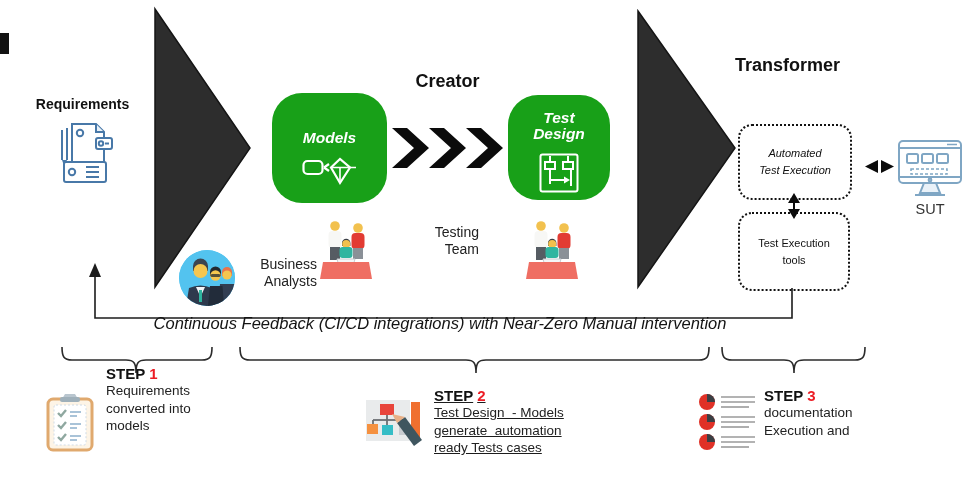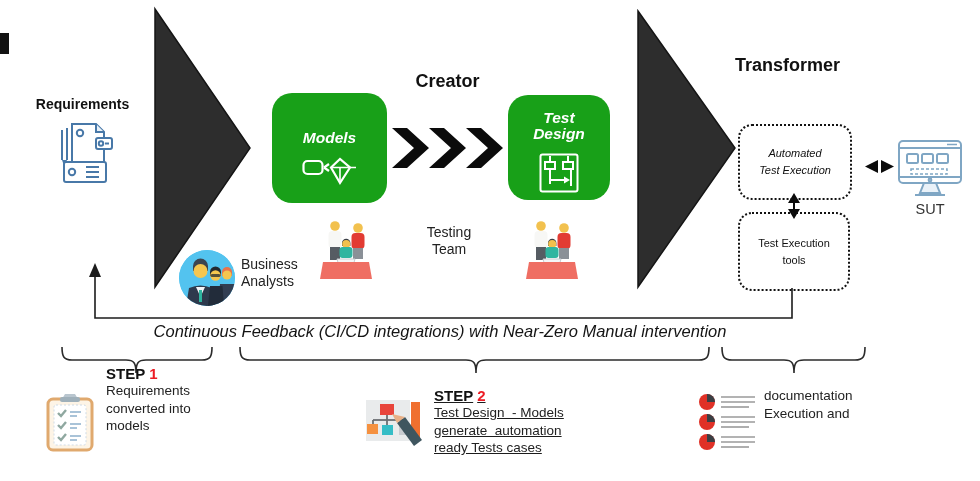--- a/index.html
+++ b/index.html
@@ -11,45 +11,45 @@
   #connectors{left:0;top:0;width:980px;height:481px;}
 
   .heading{font-weight:bold;color:#111;}
   #req-heading{left:30px;top:96px;width:105px;font-size:14px;}
   #creator-heading{left:395px;top:71px;width:105px;font-size:18px;}
   #transformer-heading{left:715px;top:55px;width:145px;font-size:18px;}
 
   #req-icon{left:54px;top:120px;}
   #req-caption{left:16px;top:197px;width:128px;font-size:12px;line-height:13.5px;color:#454545;}
 
-  .green-box{background:#18A018;border-radius:20px;color:#fff;}
+  .green-box{background:#18A018;border-radius:30px;color:#fff;}
   #models-box{left:272px;top:93px;width:115px;height:110px;}
   #testdesign-box{left:508px;top:95px;width:102px;height:105px;}
   .green-label{font-style:italic;font-weight:bold;font-size:15.5px;line-height:16px;width:100%;}
   #models-label{top:37px;left:0;}
   #testdesign-label{top:15px;left:25px;width:52px;}
   #models-icon{left:30px;top:63px;}
   #testdesign-icon{left:31px;top:58px;}
 
   #ba-avatar{left:179px;top:250px;width:56px;height:56px;border-radius:50%;overflow:hidden;background:#53c3ef;}
-  #ba-label{left:241px;top:256px;width:76px;font-size:14px;line-height:16.5px;color:#222;}
+  #ba-label{left:241px;top:256px;width:76px;font-size:14px;line-height:16.5px;color:#222;text-align:right;}
   #team1{left:320px;top:218px;}
   #team2{left:526px;top:218px;}
-  #testingteam-label{left:419px;top:224px;width:60px;font-size:14px;line-height:16.5px;color:#222;}
+  #testingteam-label{left:419px;top:224px;width:60px;font-size:14px;line-height:16.5px;color:#222;text-align:right;}
 
   .dotted-box{border:2px dotted #111;border-radius:14px;display:flex;align-items:center;justify-content:center;}
   #exec-box1{left:738px;top:124px;width:110px;height:72px;}
   #exec-box1 .txt{font-style:italic;}
   #exec-box2{left:738px;top:212px;width:108px;height:75px;}
   .dotted-box .txt{width:76px;text-align:center;font-size:11px;line-height:17px;color:#111;}
 
   #sut-icon{left:897px;top:139px;}
   #sut-label{left:897px;top:201px;width:66px;font-size:14.5px;color:#333;}
 
-  #feedback-text{left:75px;top:322px;width:730px;font-style:italic;font-size:16.5px;color:#141414;}
+  #feedback-text{left:75px;top:314px;width:730px;font-style:italic;font-size:16.5px;color:#141414;}
 
   .step-text .hdr{font-size:15px;font-weight:bold;color:#111;}
   .step-text .hdr .num{color:#EC1C24;margin-left:4px;}
   .step-line{font-size:13.5px;line-height:17.5px;color:#222;white-space:pre-wrap;}
   #step1-icon{left:44px;top:392px;}   #step1-text{left:106px;top:365px;width:130px;}
   #step2-icon{left:364px;top:392px;}  #step2-text{left:434px;top:387px;width:170px;text-decoration:underline;}
   #step3-icon{left:697px;top:393px;}  #step3-text{left:764px;top:387px;width:150px;}
 </style>
 </head>
 <body>
@@ -305,17 +305,20 @@
         <path d="M10 9 L10 1 A8 8 0 0 1 18 9 Z" fill="#3a3f44"></path>
         <g stroke="#9a9a9a" stroke-width="1.6">
             <line x1="24" y1="4" x2="58" y2="4"></line>
             <line x1="24" y1="9" x2="58" y2="9"></line>
             <line x1="24" y1="14" x2="52" y2="14"></line>
           </g>
       </g>
     </svg>
   </div>
   <div id="step3-text" class="abs step-text">
+    <div class="hdr">
+      <span>STEP</span><span class="num">3</span>
+    </div>
     <div class="step-line">documentation</div>
     <div class="step-line">Execution and</div>
   </div>
 
 </div>
 
 </body></html>

